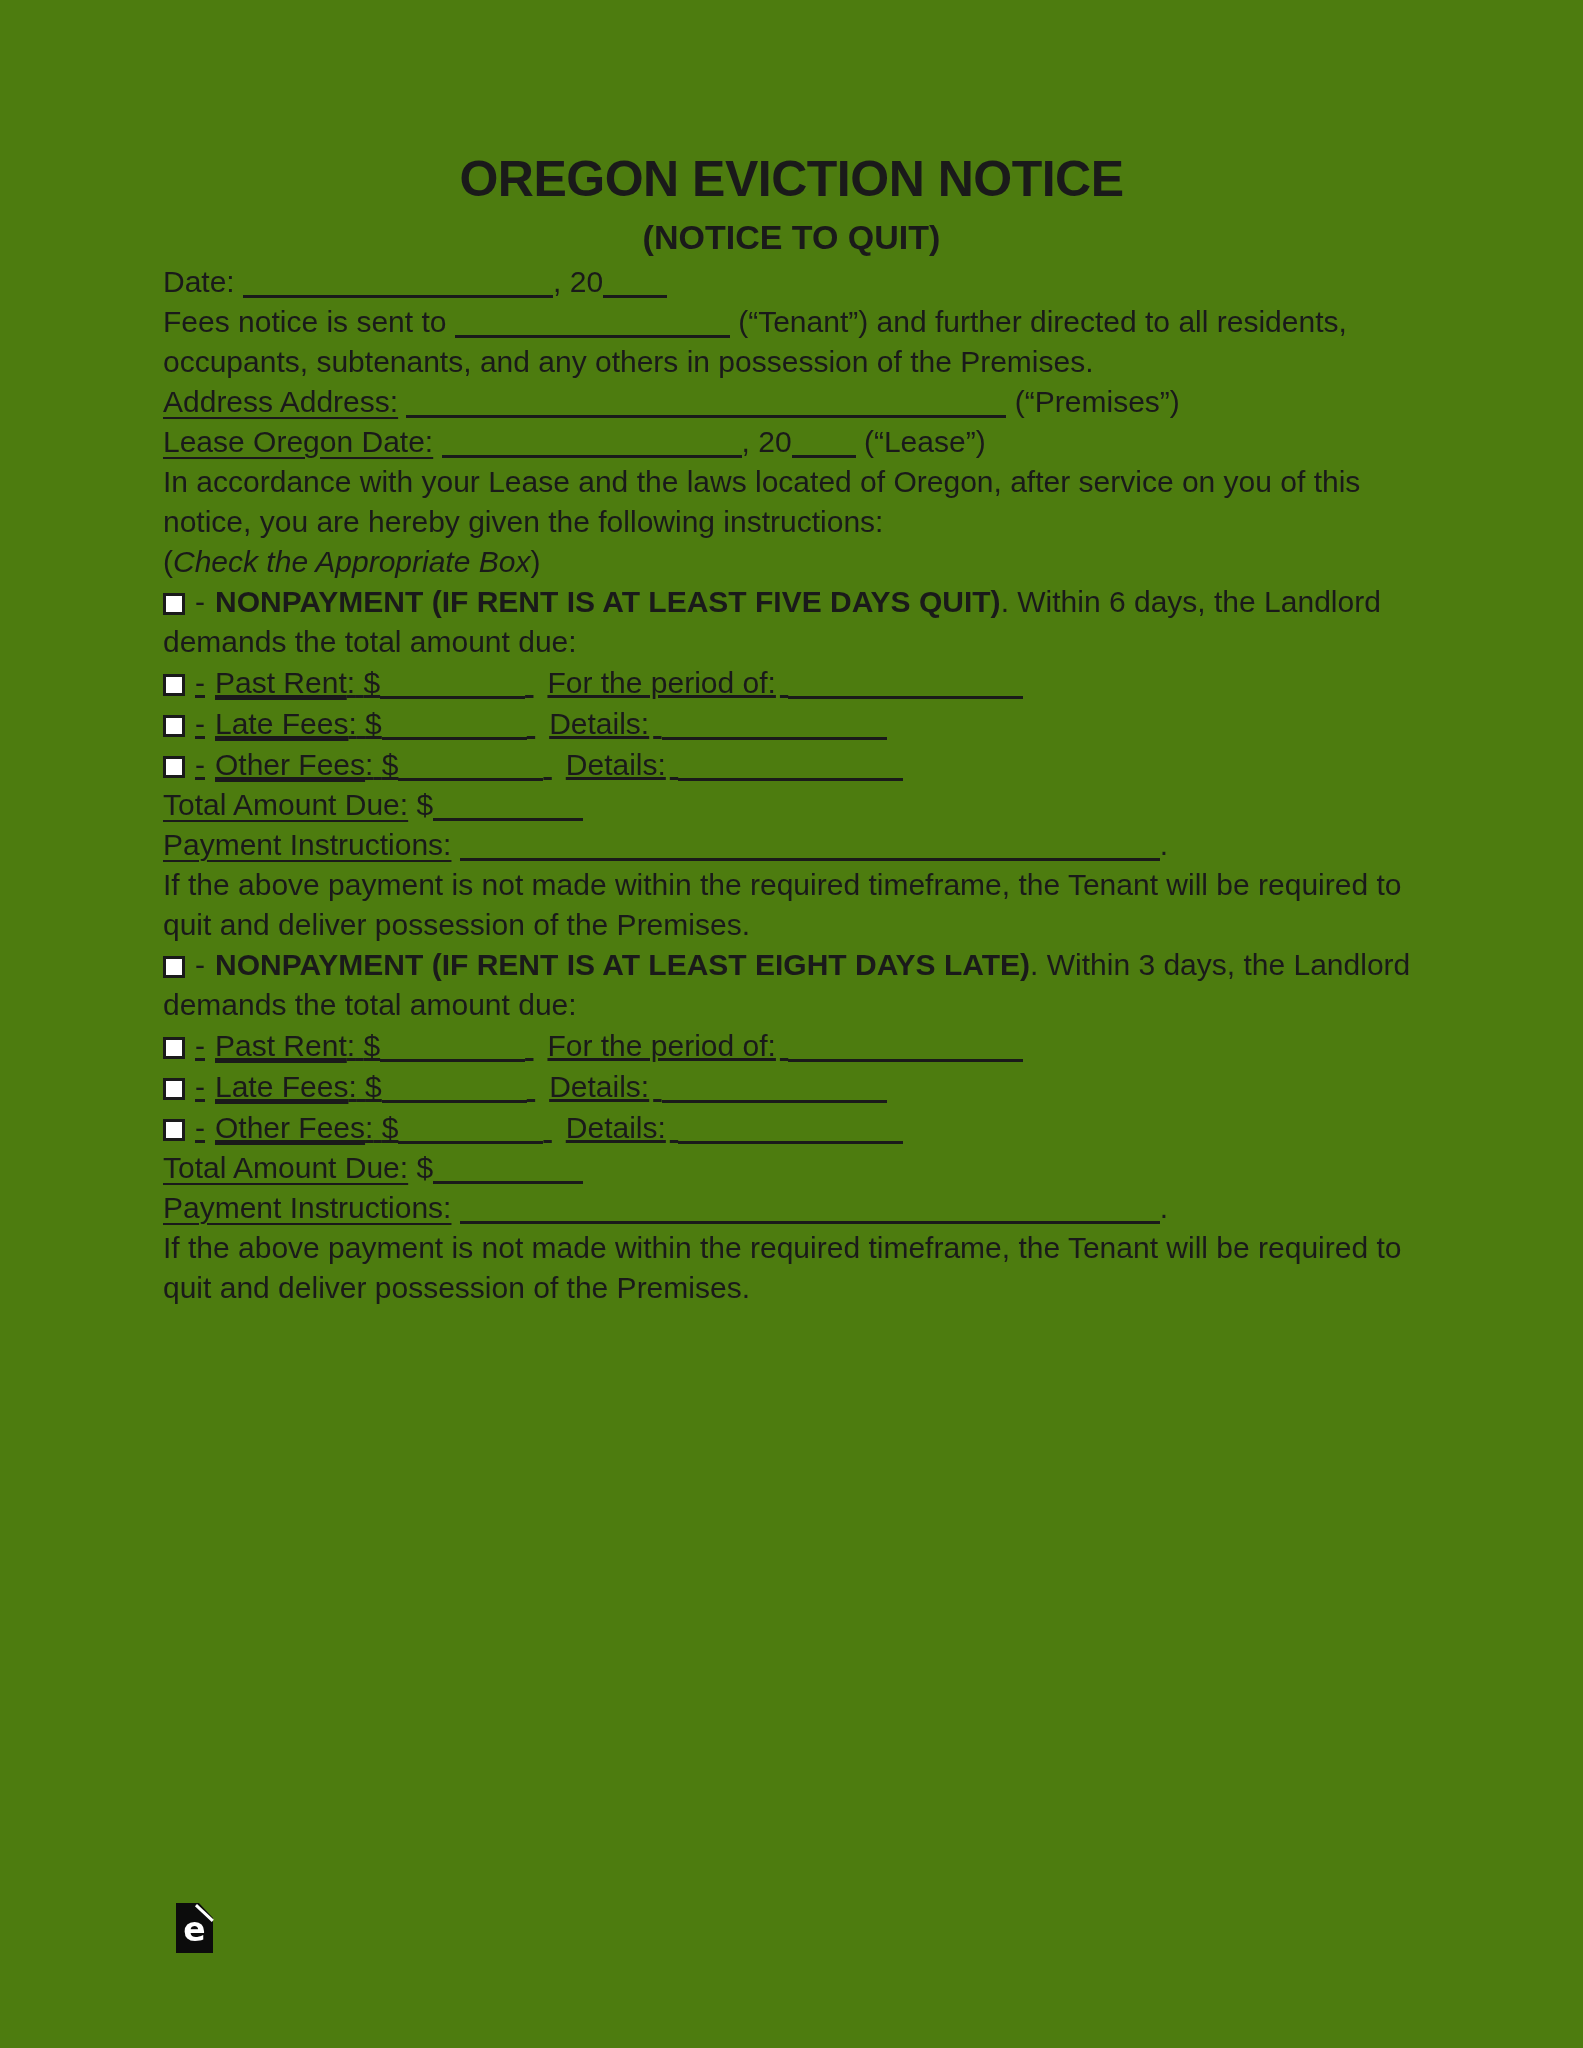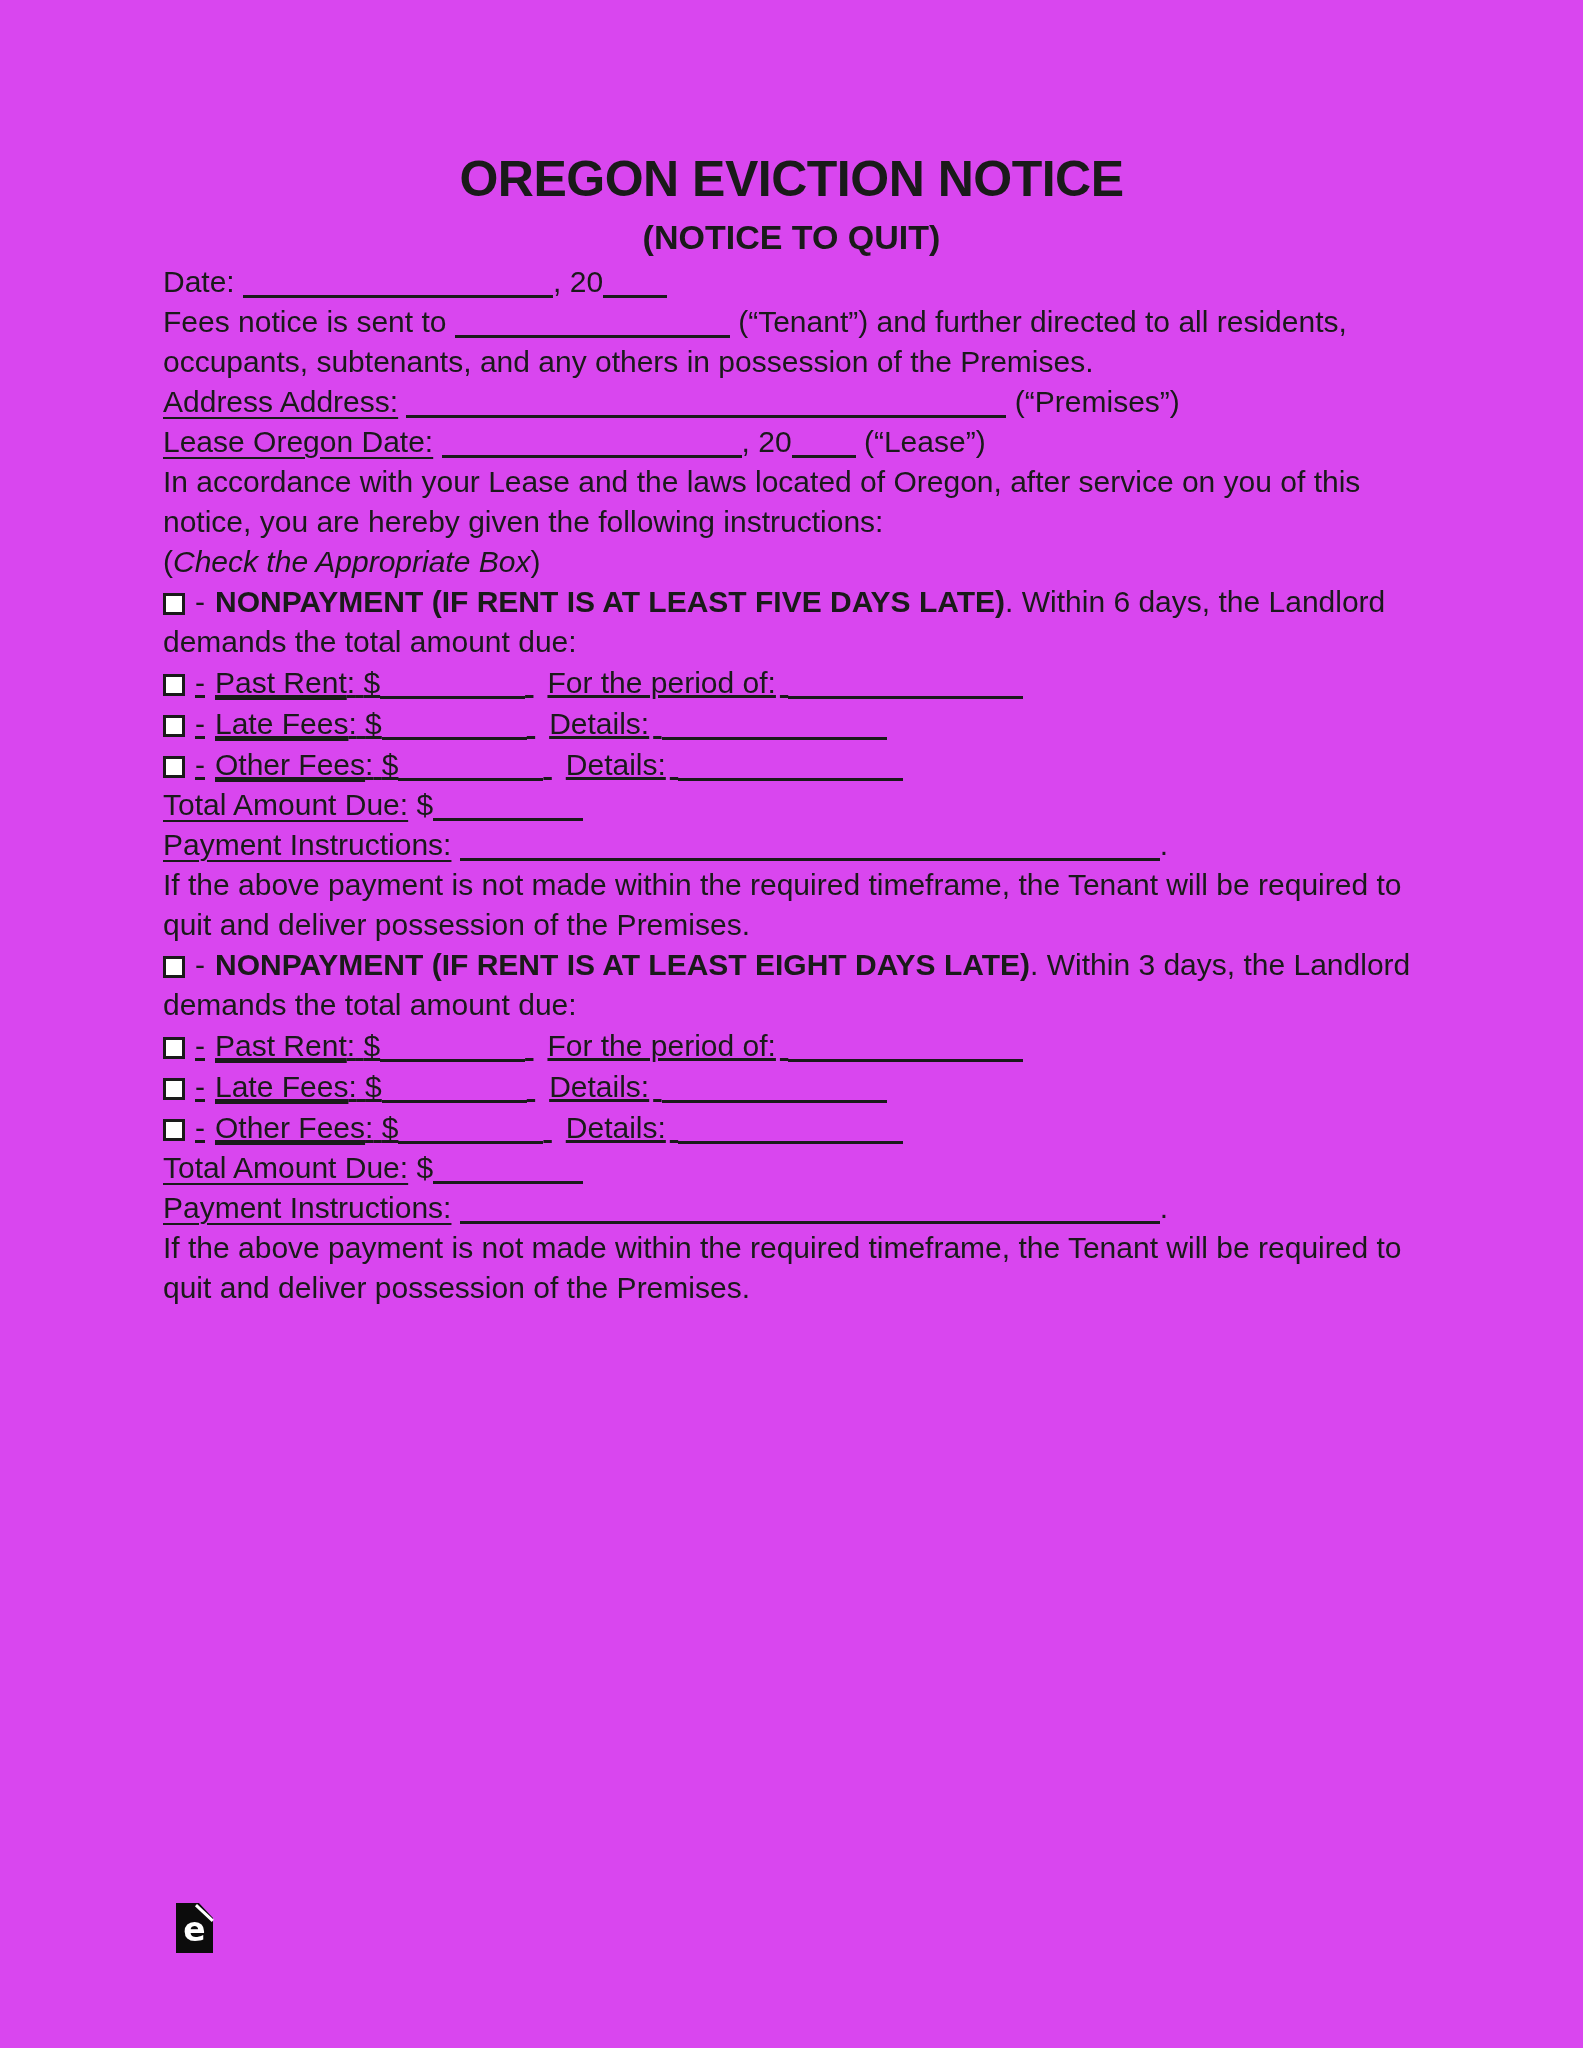--- a/index.html
+++ b/index.html
@@ -1,19 +1,19 @@
 <!DOCTYPE html>
 <html><head>
 <meta charset="utf-8">
 <style>
   html,body{margin:0;padding:0;background:#ffffff;}
   .page{
     position:relative;
     width:1583px;height:2048px;
-    background:#d946ef;
+    background:#4d7c0f;
     box-sizing:border-box;
     padding:150px 163px 0 163px;
     font-family:"Liberation Sans", sans-serif;
     font-size:30px;line-height:40px;
     color:#1a1a1a;
     overflow:hidden;
   }
   h1.title{
     margin:0;text-align:center;
     font-size:50px;line-height:58px;font-weight:bold;
@@ -112,21 +112,21 @@
     <span class="blank w-lease"></span><span>, 20</span><span class="blank w-year"></span>
     <span>(“Lease”)</span>
   </p>
 
   <p class="para mt-accordance">In accordance with your Lease and the laws located of Oregon, after service on you of this notice, you are hereby given the following instructions:</p>
 
   <p class="para mt-note"><span>(</span><em class="note">Check the Appropriate Box</em><span>)</span></p>
 
   <div class="section">
     <p class="para indent1 mt-heading">
-      <span class="checkbox"></span><span class="dash">-</span><strong>NONPAYMENT (IF RENT IS AT LEAST FIVE DAYS LATE)</strong><span>. Within 6 days, the Landlord demands the total amount due:</span>
+      <span class="checkbox"></span><span class="dash">-</span><strong>NONPAYMENT (IF RENT IS AT LEAST FIVE DAYS QUIT)</strong><span>. Within 6 days, the Landlord demands the total amount due:</span>
     </p>
 
     <p class="para indent2 row mt-rows">
       <span class="checkbox"></span><span class="dash">-</span><span class="u">Past Rent</span><span>:</span>
       <span>$</span><span class="blank w-money"></span>
       <span class="after">For the period of:</span>
       <span class="blank w-period"></span>
     </p>
     <p class="para indent2 row">
       <span class="checkbox"></span><span class="dash">-</span><span class="u">Late Fees</span><span>:</span>

